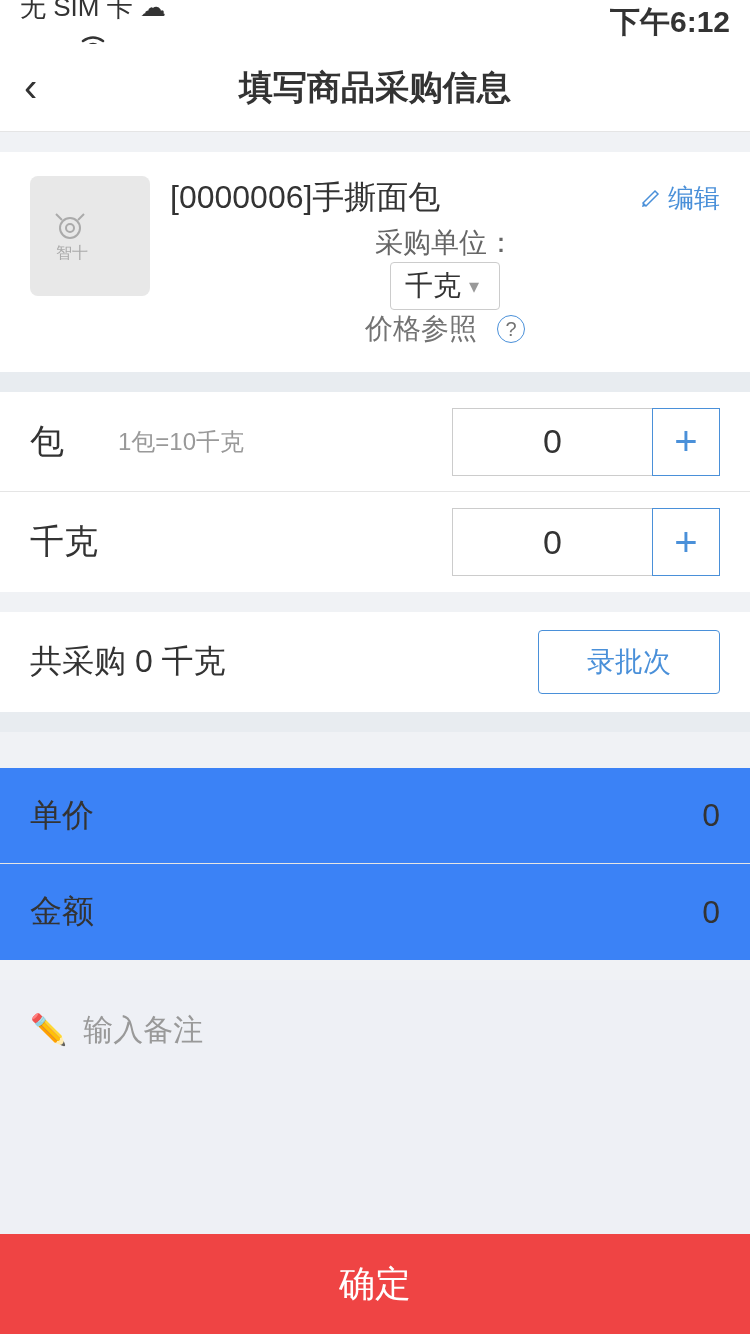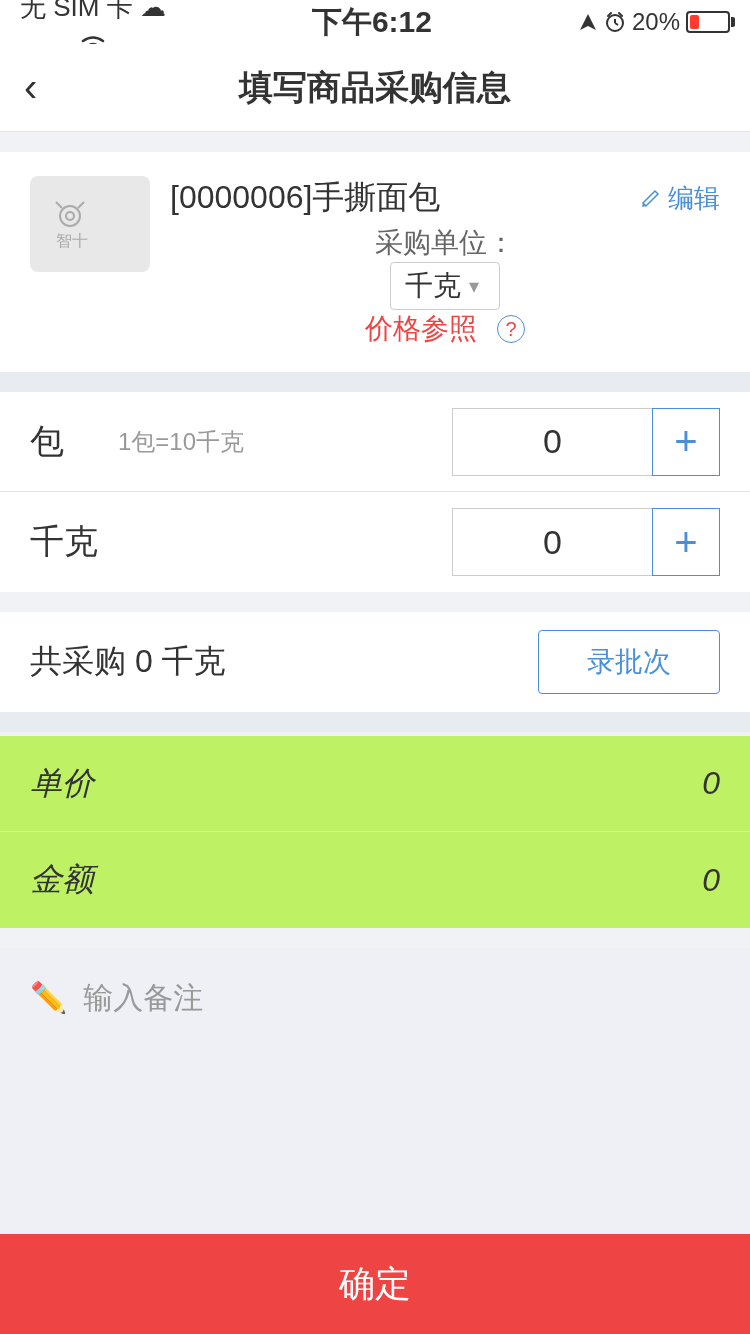--- a/index.html
+++ b/index.html
@@ -71,21 +71,21 @@
     
     .product-card {
       background: #fff;
       margin-top: 20px;
       padding: 24px 30px;
       display: flex;
       align-items: flex-start;
       gap: 20px;
     }
     .product-image {
-      width: 120px; height: 96px;
+      width: 120px; height: 120px;
       background: #e8e8e8;
       border-radius: 8px;
       display: flex; align-items: center; justify-content: center;
       flex-shrink: 0;
       font-size: 36px; color: #999;
     }
     .product-info { flex: 1; }
     .product-name-row {
       display: flex; align-items: center; justify-content: space-between;
       margin-bottom: 4px;
@@ -104,21 +104,21 @@
       border: 1px solid #ccc;
       border-radius: 4px;
       padding: 4px 20px 4px 14px;
       font-size: 28px; color: #333;
       background: #fff;
       position: relative;
       display: inline-flex; align-items: center; gap: 8px;
       cursor: pointer;
     }
     .price-ref {
-      color: #ef4444; font-size: 28px;
+      color: #737373; font-size: 28px;
       display: flex; align-items: center; gap: 20px;
       cursor: pointer;
     }
 
     
     .divider-section {
       width: 750px; height: 20px;
       background: #e8ecf0;
     }
 
@@ -175,23 +175,22 @@
       color: #4a90d9;
       background: #fff;
       font-size: 28px;
       padding: 12px 48px;
       border-radius: 4px;
       cursor: pointer;
     }
 
     
     .info-section {
-      background: #bef264;
-      margin-top: 4px;
-      font-style: italic;
+      background: #3b82f6;
+      margin-top: 36px;
     }
     .info-row {
       display: flex; align-items: center; justify-content: space-between;
       padding: 0 30px;
       height: 96px;
       border-bottom: 1px solid #e5e5e5;
     }
     .info-row:last-child { border-bottom: none; }
     .info-label { font-size: 32px; color: #333; }
     .info-value { font-size: 32px; color: #333; }
@@ -232,36 +231,20 @@
   <div class="status-left">
     <span>无 SIM 卡 ☁</span>
     <svg width="28" height="22" viewBox="0 0 28 22">
       <path d="M14 18 Q14 18 14 18" stroke="#333" stroke-width="3" fill="none"></path>
       <path d="M9 13 Q14 9 19 13" stroke="#333" stroke-width="2.5" fill="none" stroke-linecap="round"></path>
       <path d="M4 8 Q14 1 24 8" stroke="#333" stroke-width="2.5" fill="none" stroke-linecap="round"></path>
       <circle cx="14" cy="19" r="2.5" fill="#333"></circle>
     </svg>
   </div>
   <div class="status-center">下午6:12</div>
-  <div class="status-right">
-    <svg width="20" height="20" viewBox="0 0 20 20">
-      <path d="M10 2 L18 18 L10 14 L2 18 Z" fill="#333"></path>
-    </svg>
-    <svg width="22" height="22" viewBox="0 0 22 22">
-      <circle cx="11" cy="12" r="8" stroke="#333" stroke-width="2" fill="none"></circle>
-      <line x1="11" y1="8" x2="11" y2="12" stroke="#333" stroke-width="2"></line>
-      <line x1="11" y1="12" x2="14" y2="14" stroke="#333" stroke-width="2"></line>
-      <path d="M4 5 L7 2" stroke="#333" stroke-width="2" stroke-linecap="round"></path>
-      <path d="M18 5 L15 2" stroke="#333" stroke-width="2" stroke-linecap="round"></path>
-    </svg>
-    <span>20%</span>
-    <div class="battery-icon">
-      <div class="battery-fill"></div>
-    </div>
-  </div>
 </div>
 
 <div class="nav-bar">
   <div class="nav-back">‹</div>
   <div class="nav-title">填写商品采购信息</div>
 </div>
 
 <div class="product-card">
   <div class="product-image">
     <svg width="80" height="60" viewBox="0 0 80 60">

